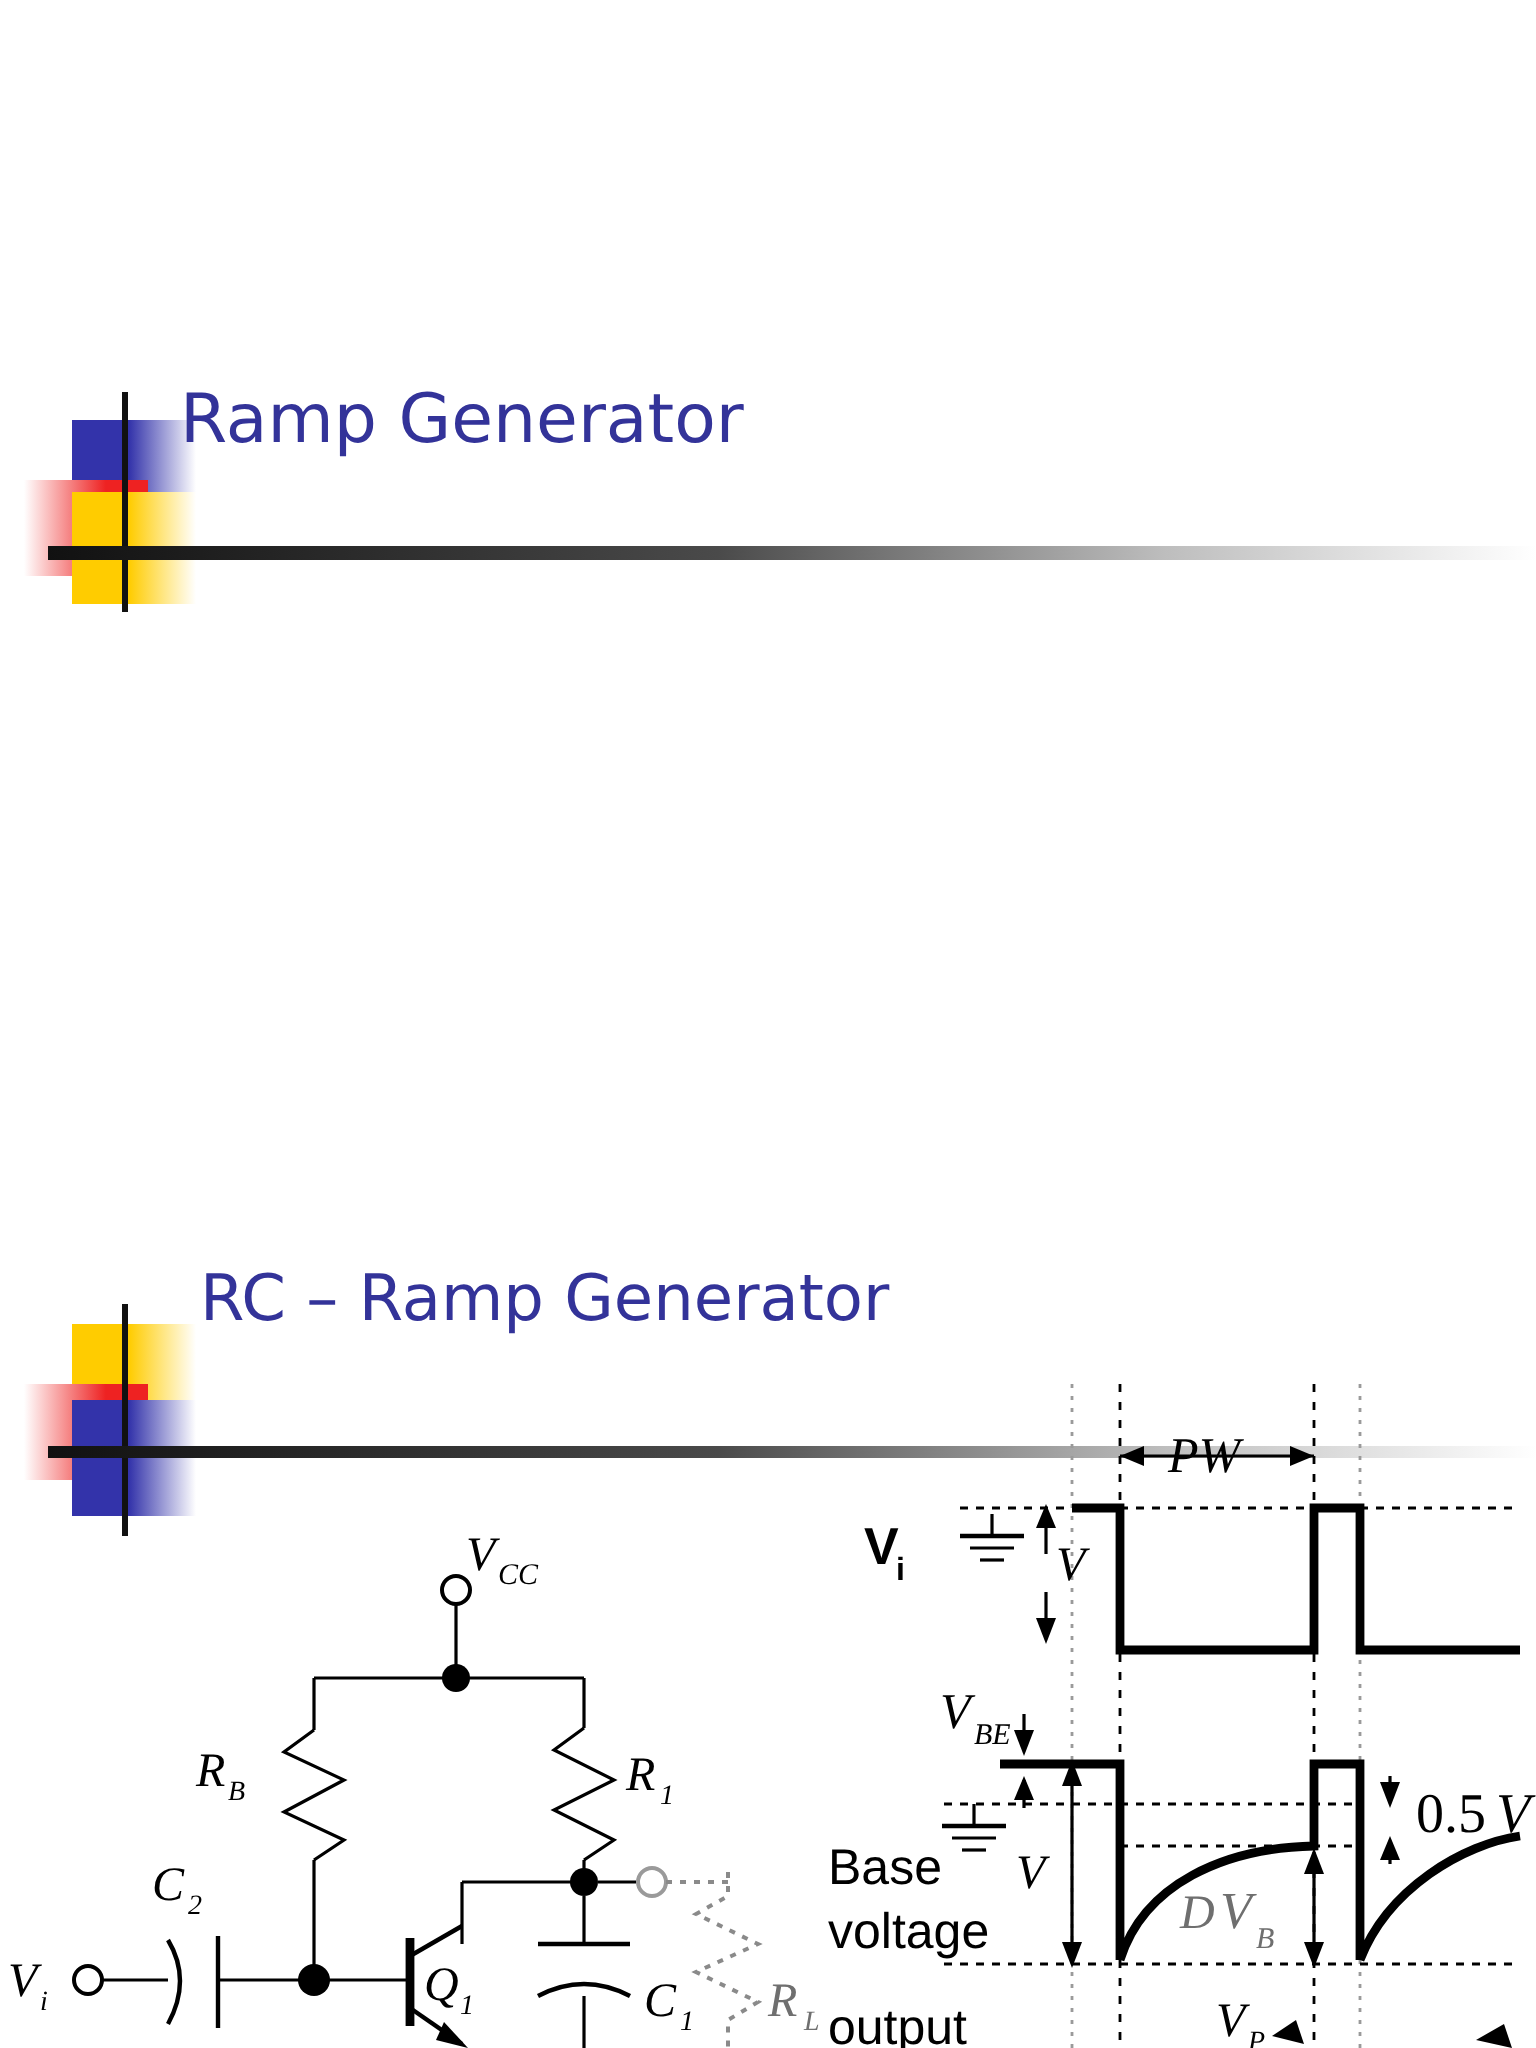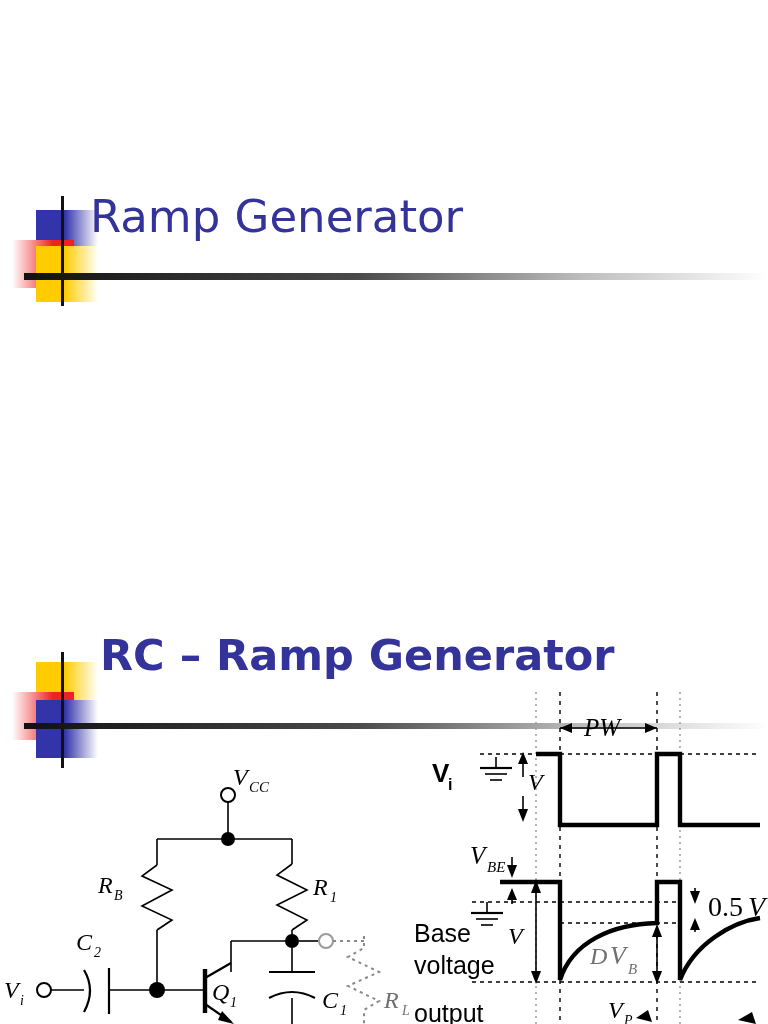--- a/index.html
+++ b/index.html
@@ -50,35 +50,35 @@
 
   <div class="title-deco" style="left:12px;top:196px;">
     <span class="sq blue" style="left:24px;top:14px;width:62px;height:52px;"></span>
     <span class="sq red" style="left:0px;top:44px;width:62px;height:48px;"></span>
     <span class="sq yellow" style="left:24px;top:50px;width:62px;height:56px;"></span>
     <span class="vbar" style="left:49px;top:0px;width:3px;height:110px;"></span>
   </div>
 
   <div class="hbar" style="left:24px;top:273px;width:744px;height:7px;"></div>
 
-  <div class="title-text" style="left:90px;top:190px;font-size:45px;">Ramp Generator</div>
+  <div class="title-text" style="left:90px;top:190px;font-size:34px;">Ramp Generator</div>
 </div>
 
 <div class="slide" style="top:512px;height:512px;">
 
   <div class="title-deco" style="left:12px;top:140px;">
     <span class="sq yellow" style="left:24px;top:10px;width:62px;height:52px;"></span>
     <span class="sq red" style="left:0px;top:40px;width:62px;height:48px;"></span>
     <span class="sq blue" style="left:24px;top:48px;width:62px;height:58px;"></span>
     <span class="vbar" style="left:49px;top:0px;width:3px;height:116px;"></span>
   </div>
 
   <div class="hbar" style="left:24px;top:211px;width:744px;height:6px;"></div>
 
-  <div class="title-text" style="left:100px;top:118px;font-size:43px;font-weight:bold;">RC – Ramp Generator</div>
+  <div class="title-text" style="left:100px;top:118px;font-size:32px;">RC – Ramp Generator</div>
 
   <div class="fig" style="left:0px;top:248px;">
   <svg width="420" height="268" viewBox="0 0 420 268">
 
     <circle class="open" cx="228" cy="35" r="7"></circle>
     <line class="stroke thin" x1="228" y1="42" x2="228" y2="78"></line>
     <circle class="node" cx="228" cy="79" r="7"></circle>
     <text class="ital" x="233" y="25" font-size="24">V</text>
     <text class="ital" x="249" y="32" font-size="15">CC</text>
 

